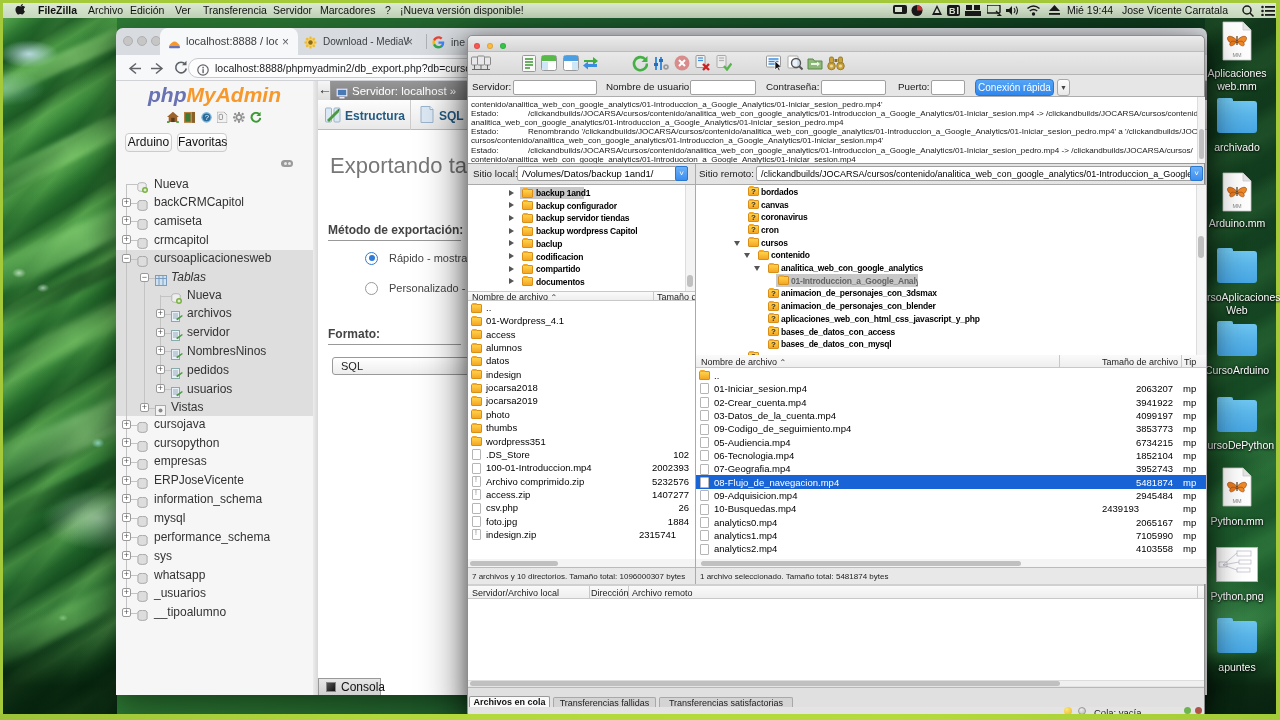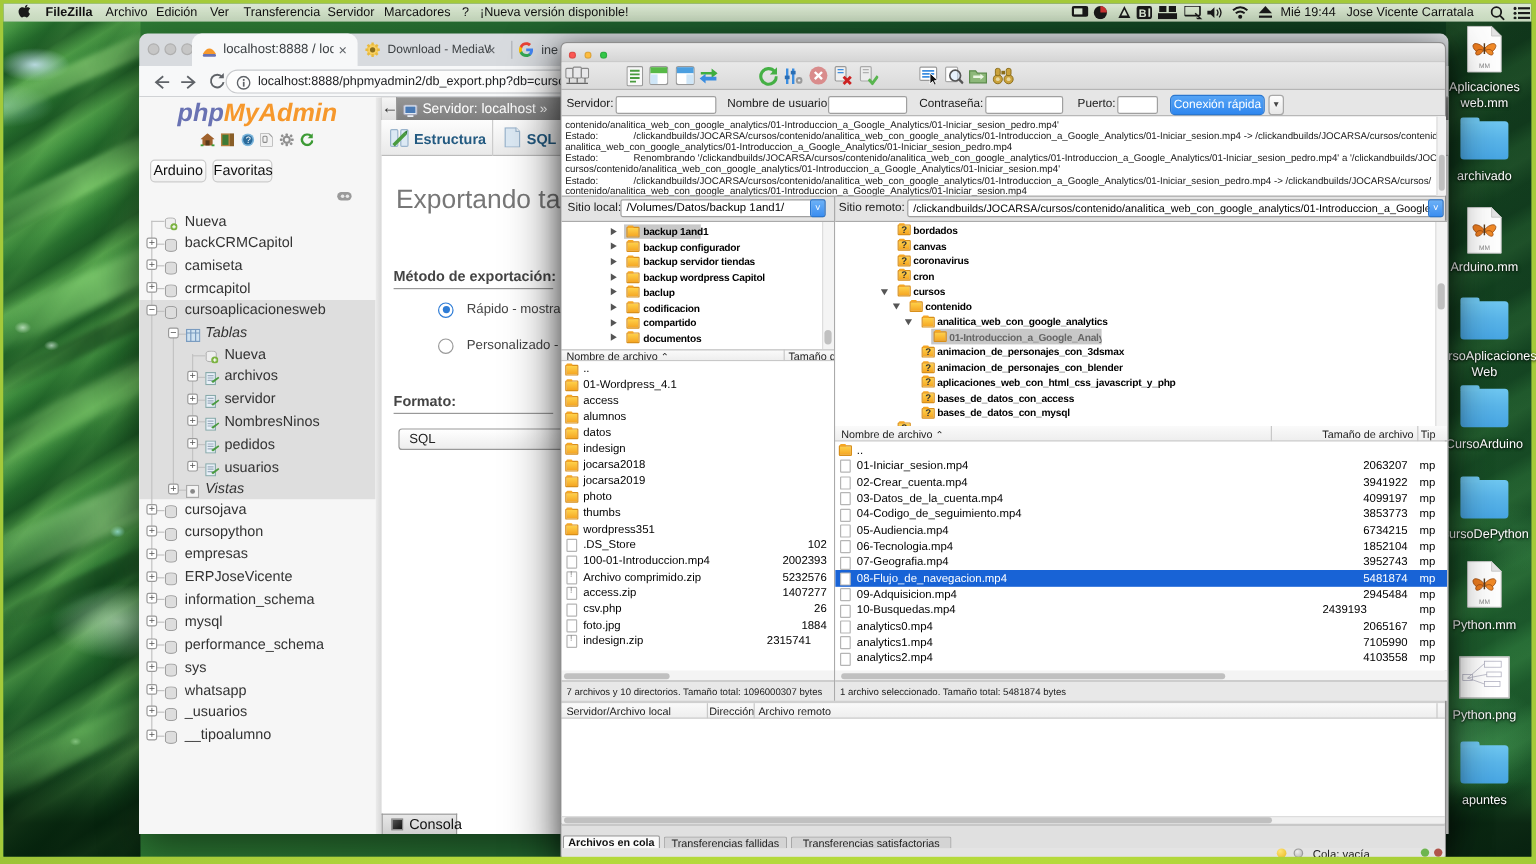--- a/index.html
+++ b/index.html
@@ -401,21 +401,21 @@
           <path d="M2 3 L7 3 M2 5 L7 5 M2 7 L7 7" stroke="#9ab"></path>
           <path d="M5 8 L11 4 L11.8 5 L6.5 9.2 Z" fill="#4a9b3f"></path>
         </svg></div>
       <div class="abs" style="left:71px;top:298.5px;height:19px;line-height:19px;font-size:12px;color:#333;white-space:nowrap;">usuarios</div>
       <div class="abs" style="left:28px;top:326.5px;width:11px;height:1px;background:#c3c3c3"></div>
       <div class="plus" style="left:24px;top:321.5px">+</div>
       <div class="abs" style="left:39px;top:321.0px;width:11px;height:11px"><svg width="11" height="11">
           <rect x="0.5" y="0.5" width="10" height="10" fill="#f4f4f4" stroke="#aaa"></rect>
           <circle cx="5.5" cy="5.5" r="2" fill="#888"></circle>
         </svg></div>
-      <div class="abs" style="left:55px;top:317.0px;height:19px;line-height:19px;font-size:12px;color:#333;white-space:nowrap;font-style:italic;">Vistas</div>
+      <div class="abs" style="left:55px;top:317.0px;height:19px;line-height:19px;font-size:12px;color:#333;white-space:nowrap;">Vistas</div>
       <div class="abs" style="left:10px;top:343.5px;width:11px;height:1px;background:#c3c3c3"></div>
       <div class="plus" style="left:6px;top:338.5px">+</div>
       <div class="abs" style="left:21px;top:338.0px;width:11px;height:11px"><svg width="11" height="11">
           <ellipse cx="5.5" cy="2.2" rx="4.6" ry="1.9" fill="#ddd" stroke="#999" stroke-width="0.8"></ellipse>
           <path d="M0.9 2.2 L0.9 8.6 A4.6 1.9 0 0 0 10.1 8.6 L10.1 2.2" fill="#ddd" stroke="#999" stroke-width="0.8"></path>
         </svg></div>
       <div class="abs" style="left:38px;top:334.0px;height:19px;line-height:19px;font-size:12px;color:#333;white-space:nowrap;">cursojava</div>
       <div class="abs" style="left:10px;top:362px;width:11px;height:1px;background:#c3c3c3"></div>
       <div class="plus" style="left:6px;top:357px">+</div>
       <div class="abs" style="left:21px;top:356.5px;width:11px;height:11px"><svg width="11" height="11">
@@ -793,21 +793,21 @@
         <div class="row" style="left:487px;top:15.149999999999999px;color:#000">mp</div>
         <div class="ficon" style="left:4px;top:28.799999999999997px;background:#fff"></div>
         <div class="row" style="left:18px;top:28.499999999999996px;color:#000">02-Crear_cuenta.mp4</div>
         <div class="row" style="left:372px;top:28.499999999999996px;width:105px;text-align:right;color:#000">3941922</div>
         <div class="row" style="left:487px;top:28.499999999999996px;color:#000">mp</div>
         <div class="ficon" style="left:4px;top:42.15px;background:#fff"></div>
         <div class="row" style="left:18px;top:41.85px;color:#000">03-Datos_de_la_cuenta.mp4</div>
         <div class="row" style="left:372px;top:41.85px;width:105px;text-align:right;color:#000">4099197</div>
         <div class="row" style="left:487px;top:41.85px;color:#000">mp</div>
         <div class="ficon" style="left:4px;top:55.5px;background:#fff"></div>
-        <div class="row" style="left:18px;top:55.2px;color:#000">04-Codigo_de_seguimiento.mp4</div>
+        <div class="row" style="left:18px;top:55.2px;color:#000">09-Codigo_de_seguimiento.mp4</div>
         <div class="row" style="left:372px;top:55.2px;width:105px;text-align:right;color:#000">3853773</div>
         <div class="row" style="left:487px;top:55.2px;color:#000">mp</div>
         <div class="ficon" style="left:4px;top:68.85px;background:#fff"></div>
         <div class="row" style="left:18px;top:68.55px;color:#000">05-Audiencia.mp4</div>
         <div class="row" style="left:372px;top:68.55px;width:105px;text-align:right;color:#000">6734215</div>
         <div class="row" style="left:487px;top:68.55px;color:#000">mp</div>
         <div class="ficon" style="left:4px;top:82.19999999999999px;background:#fff"></div>
         <div class="row" style="left:18px;top:81.89999999999999px;color:#000">06-Tecnologia.mp4</div>
         <div class="row" style="left:372px;top:81.89999999999999px;width:105px;text-align:right;color:#000">1852104</div>
         <div class="row" style="left:487px;top:81.89999999999999px;color:#000">mp</div>

